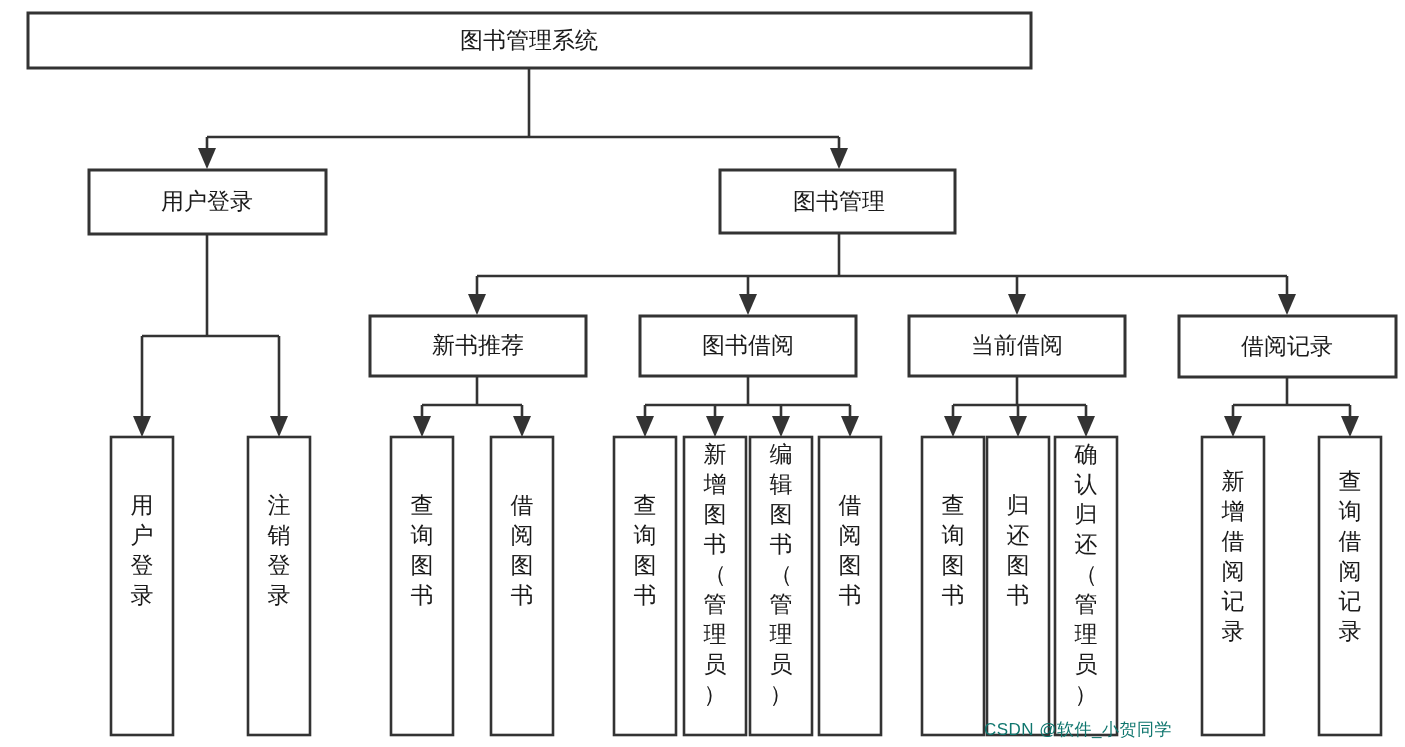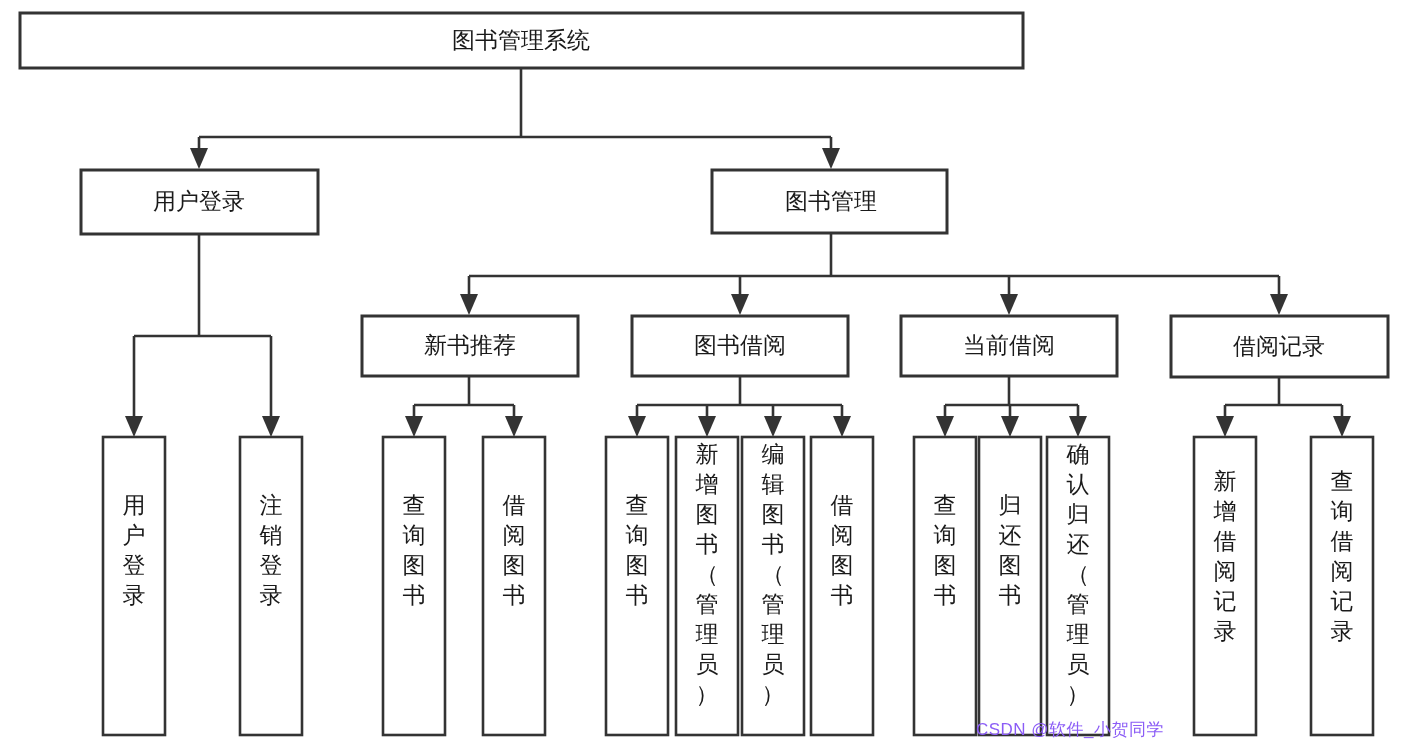--- a/index.html
+++ b/index.html
@@ -9,21 +9,21 @@
   }
   body {
     width: 1405px;
     height: 747px;
     font-family: "Liberation Sans", "DejaVu Sans", sans-serif;
     overflow: hidden;
     position: relative;
   }
   #diagram-root {
     position: absolute;
-    left: 0;
+    left: 8px;
     top: 0;
     width: 1176px;
     height: 747px;
   }
   svg.flow {
     display: block;
     width: 1405px;
     height: 747px;
   }
   .node-rect {
@@ -58,21 +58,21 @@
     font-size: 23px;
     fill: #1a1a1a;
     text-anchor: middle;
   }
   .watermark {
     position: absolute;
     right: 12px;
     bottom: 6px;
     font-family: "Liberation Sans", "DejaVu Sans", sans-serif;
     font-size: 17px;
-    color: #8b5cf6;
+    color: #0f766e;
     white-space: nowrap;
     letter-spacing: 0.5px;
   }
 </style>
 </head>
 <body>
 
 <div id="diagram-root">
   <svg class="flow" viewBox="0 0 1405 747" xmlns="http://www.w3.org/2000/svg">
 

